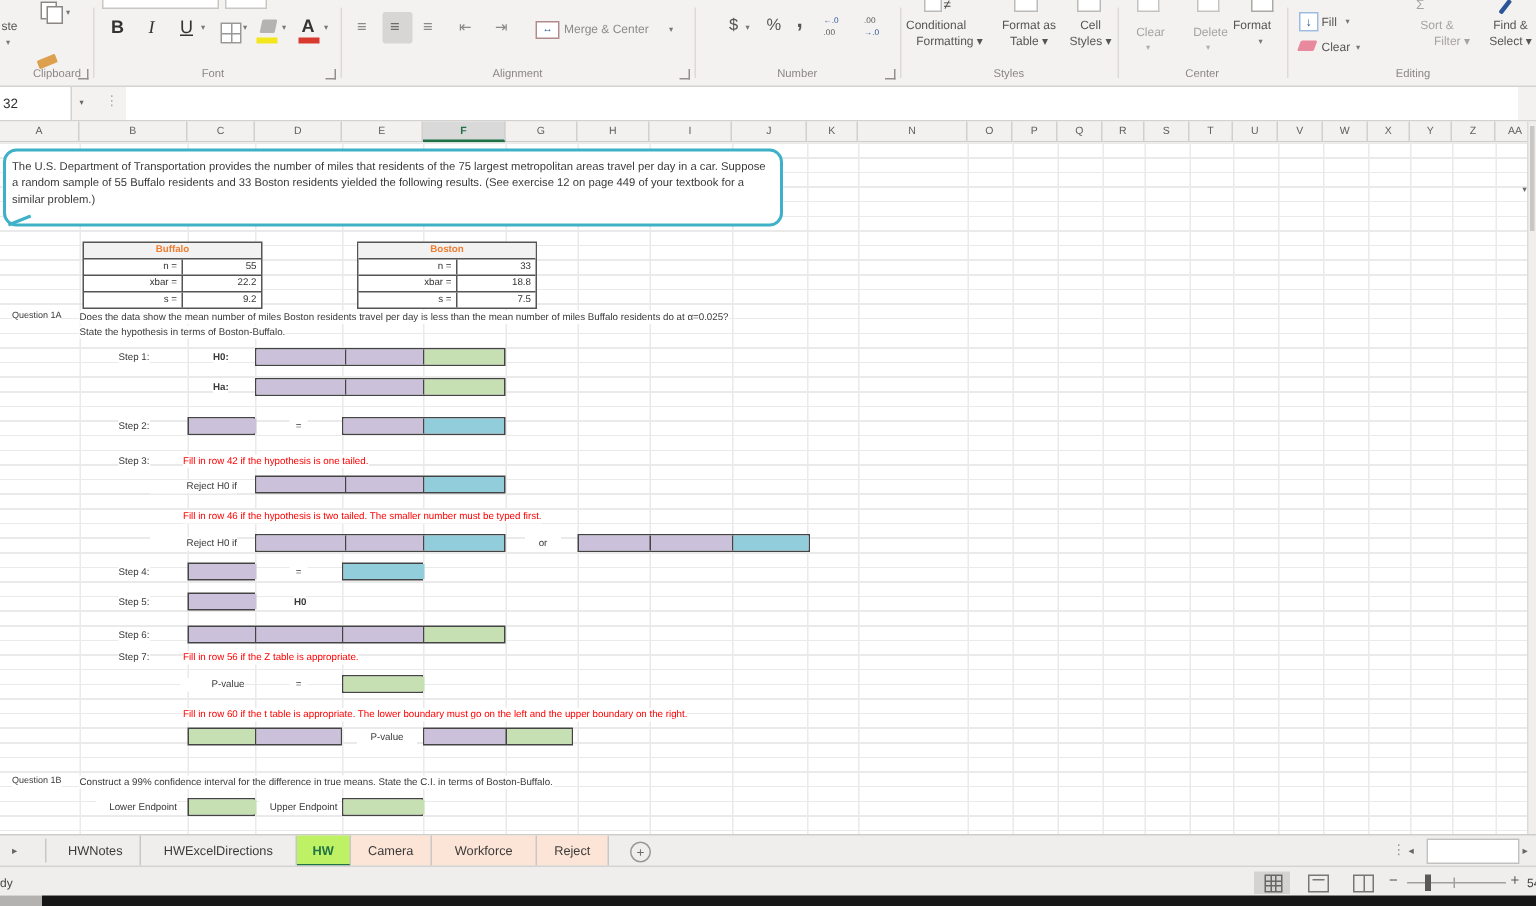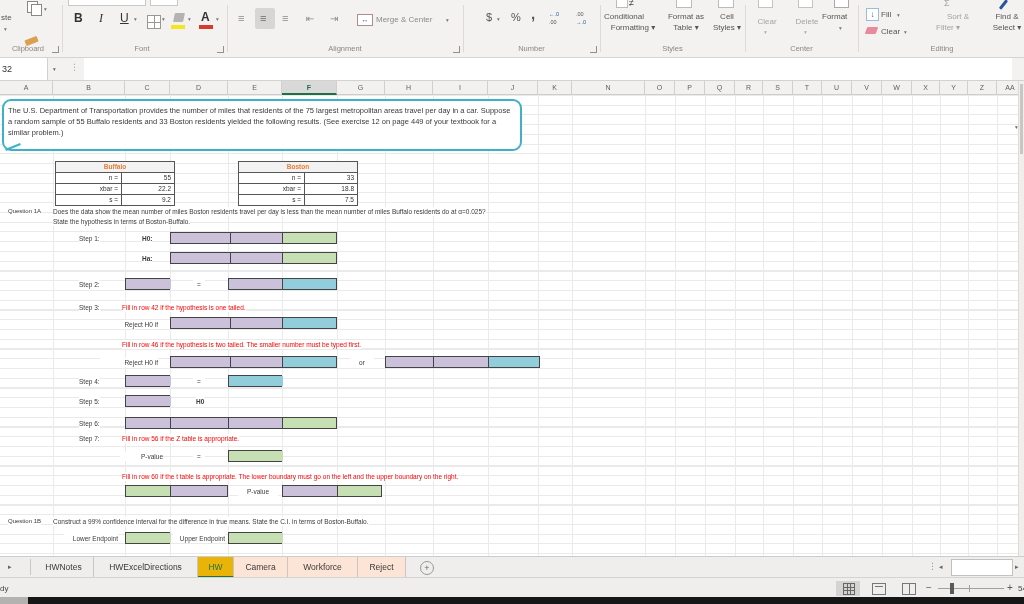--- a/index.html
+++ b/index.html
@@ -47,38 +47,38 @@
   .xlc1{width:66px;text-align:right;padding-right:3px;border-right:1px solid #555;box-sizing:border-box}
   .xlc2{flex:1;text-align:right;padding-right:3px}
   
   #textbox{position:absolute;left:2px;top:99px;width:506px;height:40px;border:2px solid var(--textbox_border);border-radius:9px;background:#fff;padding:4px 6px 4px 4px;font-size:7.5px;line-height:11px;color:#3a3a3a;z-index:3}
   
   #vscroll{position:absolute;left:1018px;top:81px;width:6px;height:475px;background:#f0efed;border-left:1px solid #dddbd9;box-sizing:border-box}
   
   #tabbar{position:absolute;left:0;top:556px;width:1024px;height:21px;background:#f0eeec;border-top:1px solid #cfcdcb;box-sizing:border-box}
   .stab{position:absolute;top:0;height:21px;line-height:21px;text-align:center;font-size:8.5px;color:#3a3a3a;border-right:1px solid #c9c7c5;box-sizing:border-box}
   .stab.peach{background:var(--tab_peach)}
-  .stab.active{background:#eab308;color:var(--active_tab_green);font-weight:normal;border-bottom:2px solid var(--active_tab_green)}
+  .stab.active{background:#bef264;color:var(--active_tab_green);font-weight:bold;border-bottom:2px solid var(--active_tab_green)}
   
   #statusbar{position:absolute;left:0;top:577px;width:1024px;height:20px;background:#f0eeec;border-top:1px solid #d5d3d1;box-sizing:border-box}
   .viewbtn{position:absolute;top:3px;width:24px;height:15px}
   .viewbtn.on{background:#d5d3d1}
 </style>
 </head>
 <body>
 
 <div id="ribbon">
 
   <div class="rtx" style="left:1px;top:13px">ste</div>
   <span class="caret" style="left:4px;top:27px">▾</span>
   <div class="abs" style="left:27px;top:1px;width:9px;height:10px;background:#fff;border:1px solid #8a8784"></div>
   <div class="abs" style="left:31px;top:4px;width:9px;height:10px;background:#fff;border:1px solid #8a8784"></div>
   <span class="caret" style="left:44px;top:7px">▾</span>
   <div class="abs" style="left:25px;top:38px;width:13px;height:6px;background:#dda04f;transform:rotate(-22deg);border-radius:1px"></div>
-  <div class="glabel" style="left:2px;width:52px">Clipboard</div>
+  <div class="glabel" style="left:12px;width:52px">Clipboard</div>
   <div class="lau" style="left:52px;top:46px"></div>
   <div class="sep" style="left:62px"></div>
 
   <div class="whiterem" style="left:68px;width:76px"></div>
   <div class="whiterem" style="left:150px;width:26px"></div>
   <div class="rtx" style="left:74px;top:11px;font-size:12px;font-weight:bold;color:#333">B</div>
   <div class="rtx" style="left:99px;top:11px;font-size:12px;font-style:italic;font-family:'Liberation Serif',serif;color:#333">I</div>
   <div class="rtx" style="left:120px;top:11px;font-size:12px;text-decoration:underline;color:#333">U</div>
   <span class="caret" style="left:134px;top:17px">▾</span>
   <div class="abs" style="left:147px;top:15px;width:12px;height:12px;border:1px solid #9a9896;background:
@@ -151,21 +151,21 @@
 
   <div class="rtx gray" style="left:944px;top:-2px;font-size:9px">Σ</div>
   <div class="abs" style="left:1002px;top:-1px;width:3px;height:11px;background:#2b579a;transform:rotate(38deg);border-radius:1px"></div>
   <div class="abs" style="left:866px;top:8px;width:11px;height:11px;background:#fff;border:1px solid #9dbbe0;color:#2b579a;font-size:8px;text-align:center;line-height:11px">↓</div>
   <div class="rtx" style="left:881px;top:10px">Fill</div>
   <span class="caret" style="left:897px;top:13px">▾</span>
   <div class="abs" style="left:866px;top:27px;width:11px;height:7px;background:#e8899e;transform:skewX(-20deg);border-radius:1px"></div>
   <div class="rtx" style="left:881px;top:27px">Clear</div>
   <span class="caret" style="left:904px;top:30px">▾</span>
   <div class="rtx gray" style="left:936px;top:12px;width:44px;text-align:center">Sort &amp;</div>
-  <div class="rtx gray" style="left:936px;top:23px;width:44px;text-align:left"><span>Filter</span> ▾</div>
+  <div class="rtx gray" style="left:936px;top:23px;width:44px;text-align:right"><span>Filter</span> ▾</div>
   <div class="rtx" style="left:984px;top:12px;width:46px;text-align:center">Find &amp;</div>
   <div class="rtx" style="left:984px;top:23px;width:46px;text-align:center"><span>Select</span> ▾</div>
   <div class="glabel" style="left:880px;width:124px">Editing</div>
 </div>
 
 <div id="fbar">
   <div id="namebox">32</div>
   <span class="caret" style="left:53px;top:9px;color:#666">▾</span>
   <span class="abs" style="left:70px;top:4px;font-size:9px;color:#aaa">⋮</span>
   <div id="fxwhite"></div>

